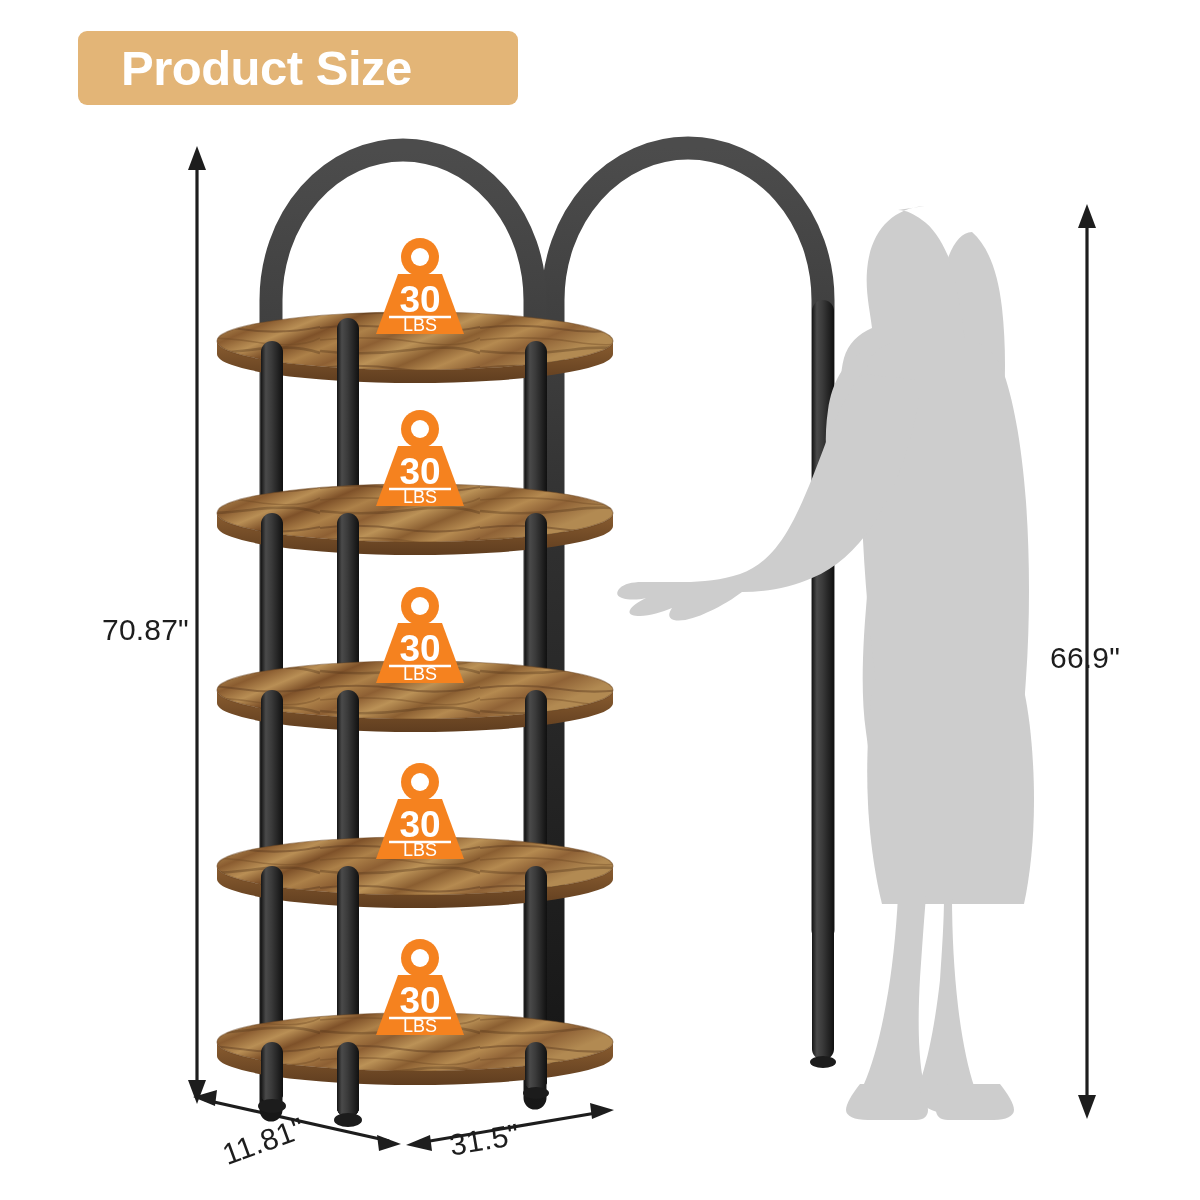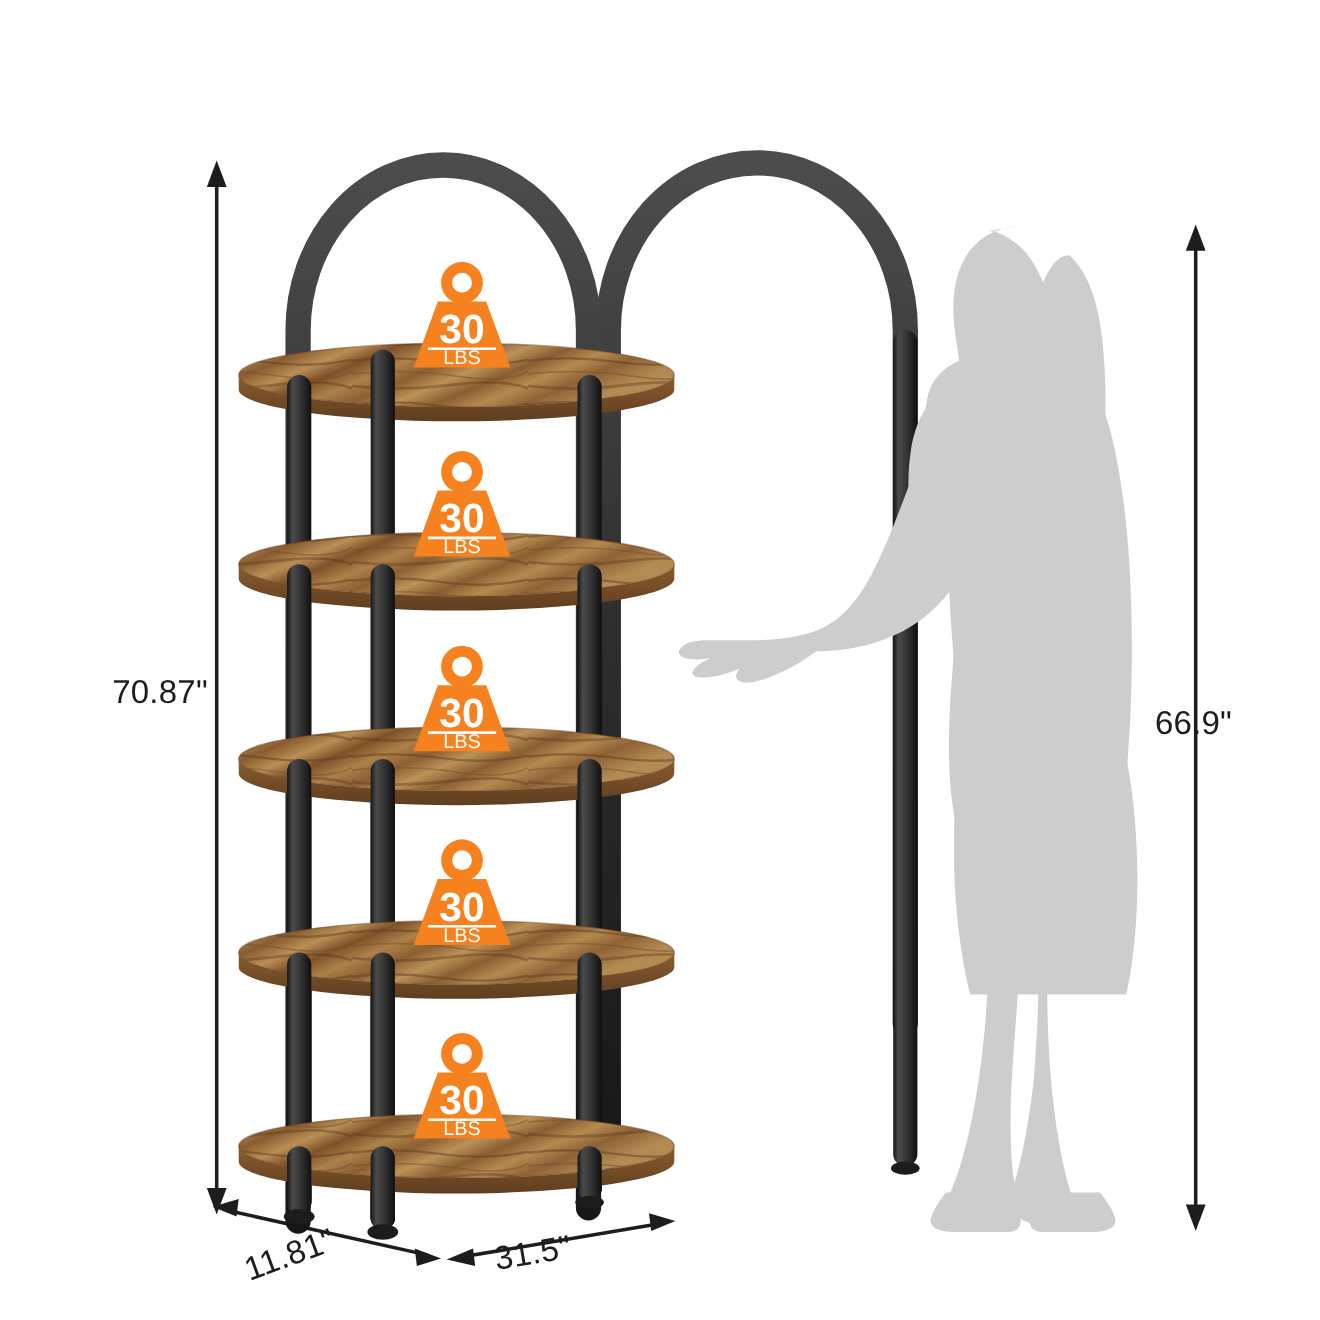--- a/index.html
+++ b/index.html
@@ -45,20 +45,23 @@
   #dim-height-label{ left:102px; top:613px; }
   #dim-depth-label { left:218px; top:1140px; transform:rotate(-20deg); transform-origin:left top; }
   #dim-width-label { left:447px; top:1129px; transform:rotate(-9.5deg); transform-origin:left top;}
   #dim-person-label{ left:1050px; top:641px; }
 </style>
 </head>
 <body>
 
 <div id="stage">
 
+  <div class="title-badge">
+    <span class="title-text">Product Size</span>
+  </div>
 
   <svg width="1200" height="1200" viewBox="0 0 1200 1200">
     <defs>
 
       <linearGradient id="woodTop" x1="0" y1="0" x2="1" y2="0.35">
         <stop offset="0%" stop-color="#8c6234"></stop>
         <stop offset="8%" stop-color="#b08950"></stop>
         <stop offset="17%" stop-color="#8a5c30"></stop>
         <stop offset="26%" stop-color="#b98f55"></stop>
         <stop offset="34%" stop-color="#7e5129"></stop>

